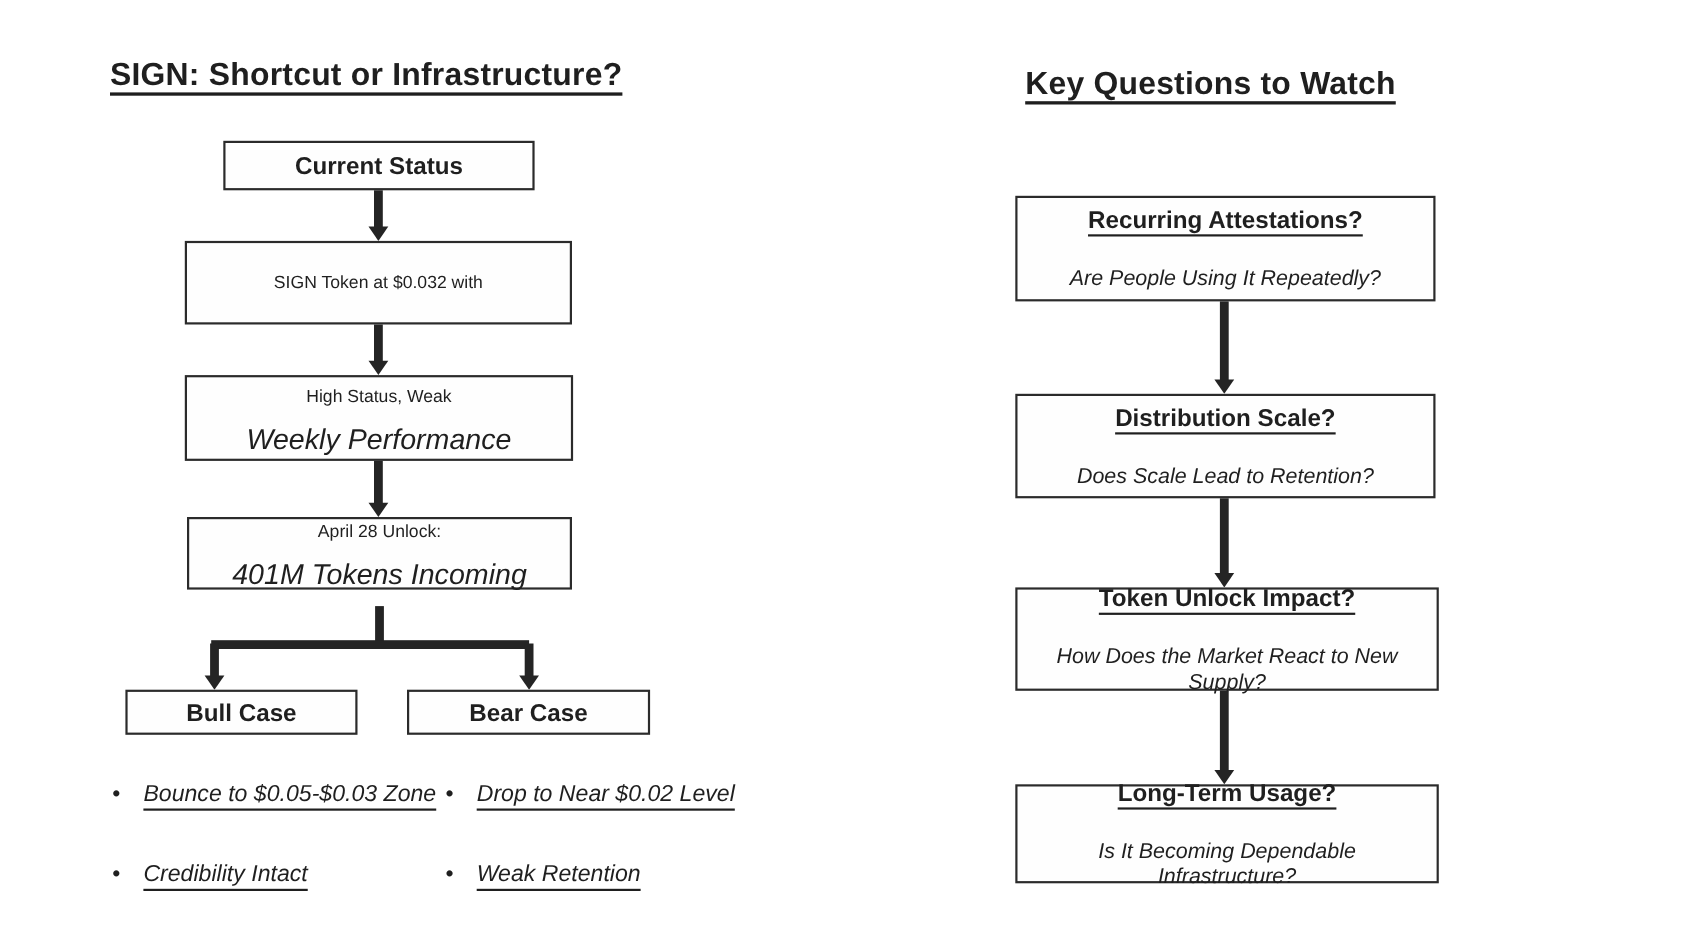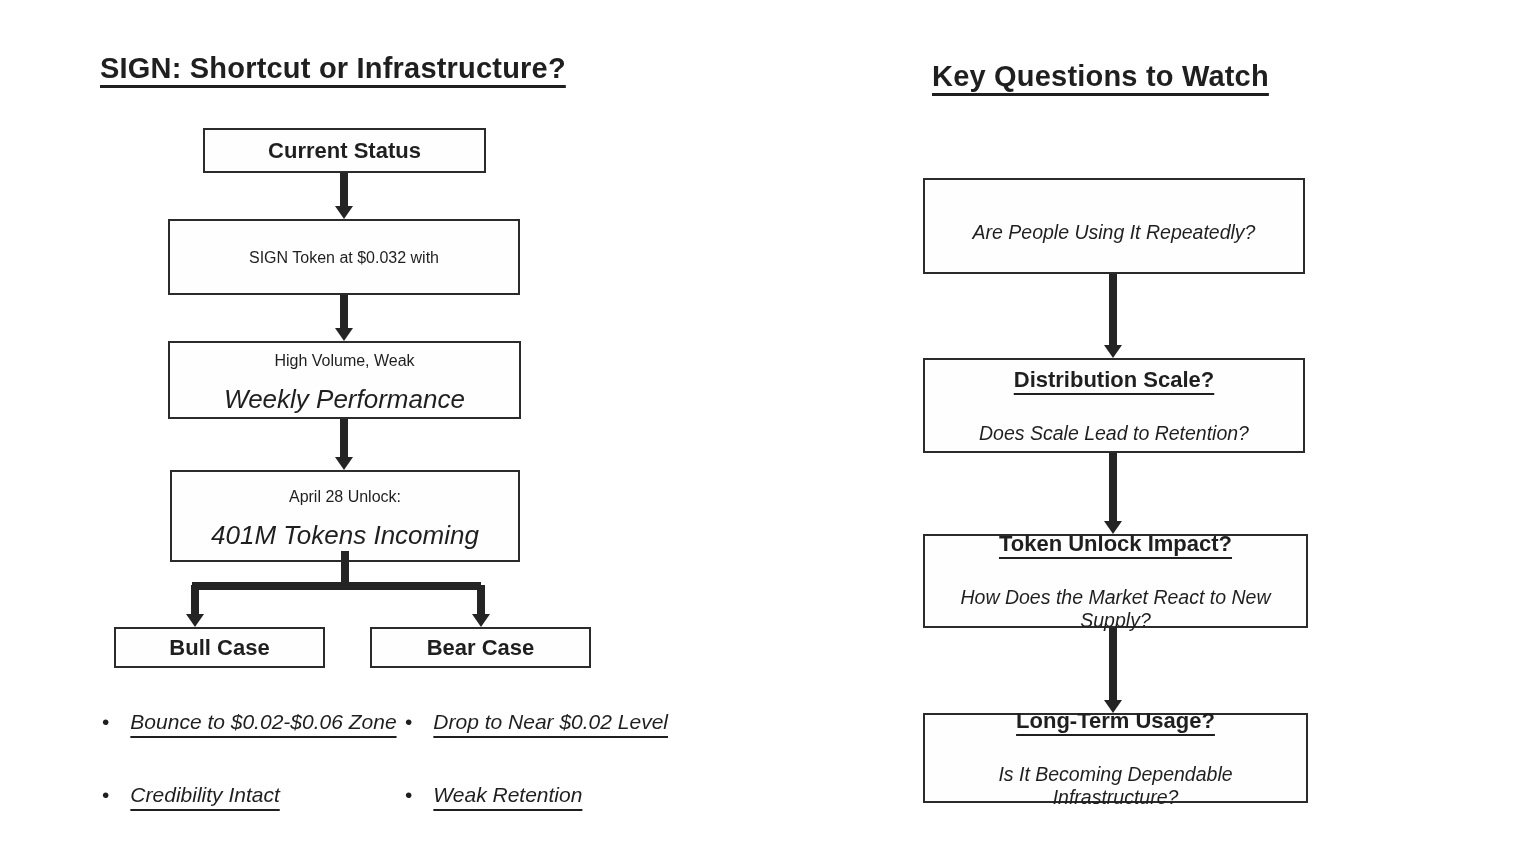--- a/index.html
+++ b/index.html
@@ -56,47 +56,47 @@
 
   <div class="varrow" style="left:332px; top:165px; height:34px;"></div>
 
   <div class="fbox" style="left:160px; top:211px; width:352px; height:76px;">
     <div class="reg-line">SIGN Token at $0.032 with</div>
   </div>
 
   <div class="varrow" style="left:332px; top:287px; height:34px;"></div>
 
   <div class="fbox" style="left:160px; top:333px; width:353px; height:78px;">
-    <div class="reg-line">High Volume, Weak</div>
+    <div class="reg-line">High Status, Weak</div>
     <div class="ital-line">Weekly Performance</div>
   </div>
 
   <div class="varrow" style="left:332px; top:411px; height:39px;"></div>
 
-  <div class="fbox" style="left:162px; top:462px; width:350px; height:92px;">
+  <div class="fbox" style="left:162px; top:462px; width:350px; height:66px;">
     <div class="reg-line">April 28 Unlock:</div>
     <div class="ital-line">401M Tokens Incoming</div>
   </div>
 
   <div class="vline" style="left:333px; top:543px; height:34px;"></div>
   <div class="hline" style="left:184px; top:574px; width:289px;"></div>
   <div class="varrow" style="left:183px; top:577px; height:30px;"></div>
   <div class="varrow" style="left:469px; top:577px; height:30px;"></div>
 
   <div class="fbox" style="left:82px; top:619px; width:211px; height:41px;margin-left:24px;">
     <div class="bold-line">Bull Case</div>
   </div>
   <div class="fbox" style="left:362px; top:619px; width:221px; height:41px;">
     <div class="bold-line">Bear Case</div>
   </div>
 
   <div class="bullet-col" style="left:82px; top:690px;">
     <div class="bullet-item">
       <span class="bullet-dot">•</span>
-      <span class="bullet-text">Bounce to $0.02-$0.06 Zone</span>
+      <span class="bullet-text">Bounce to $0.05-$0.03 Zone</span>
     </div>
     <div class="bullet-item">
       <span class="bullet-dot">•</span>
       <span class="bullet-text">Credibility Intact</span>
     </div>
   </div>
 
   <div class="bullet-col" style="left:385px; top:690px;">
     <div class="bullet-item">
       <span class="bullet-dot">•</span>
@@ -104,20 +104,21 @@
     </div>
     <div class="bullet-item">
       <span class="bullet-dot">•</span>
       <span class="bullet-text">Weak Retention</span>
     </div>
   </div>
 
   <div class="section-title" style="left:920px; top:48px;">Key Questions to Watch</div>
 
   <div class="qbox" style="left:915px; top:170px; width:382px; height:96px;">
+    <div class="q-heading">Recurring Attestations?</div>
     <div class="q-sub">Are People Using It Repeatedly?</div>
   </div>
 
   <div class="varrow" style="left:1101px; top:266px; height:72px;"></div>
 
   <div class="qbox" style="left:915px; top:350px; width:382px; height:95px;">
     <div class="q-heading">Distribution Scale?</div>
     <div class="q-sub">Does Scale Lead to Retention?</div>
   </div>
 

